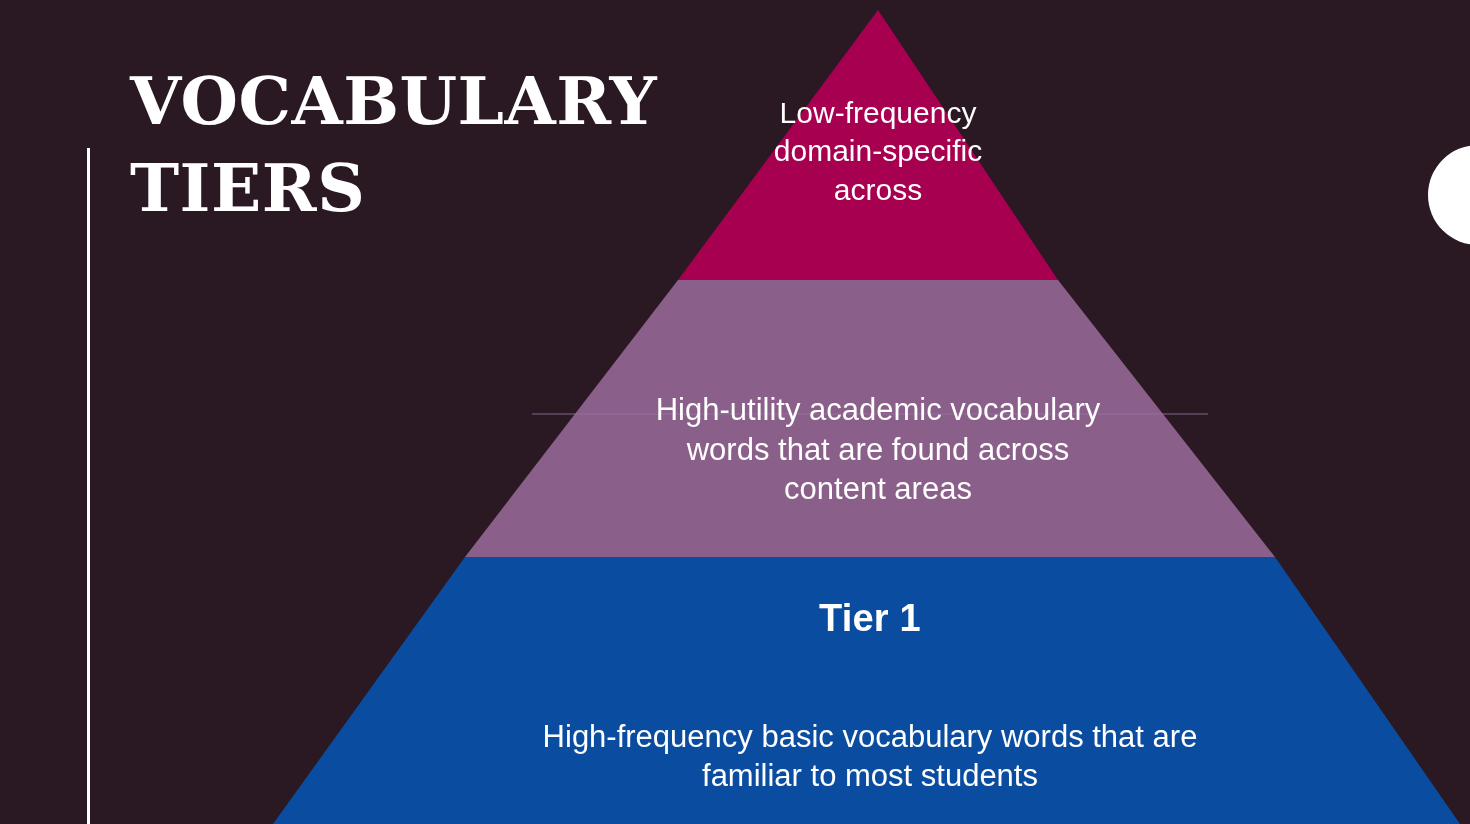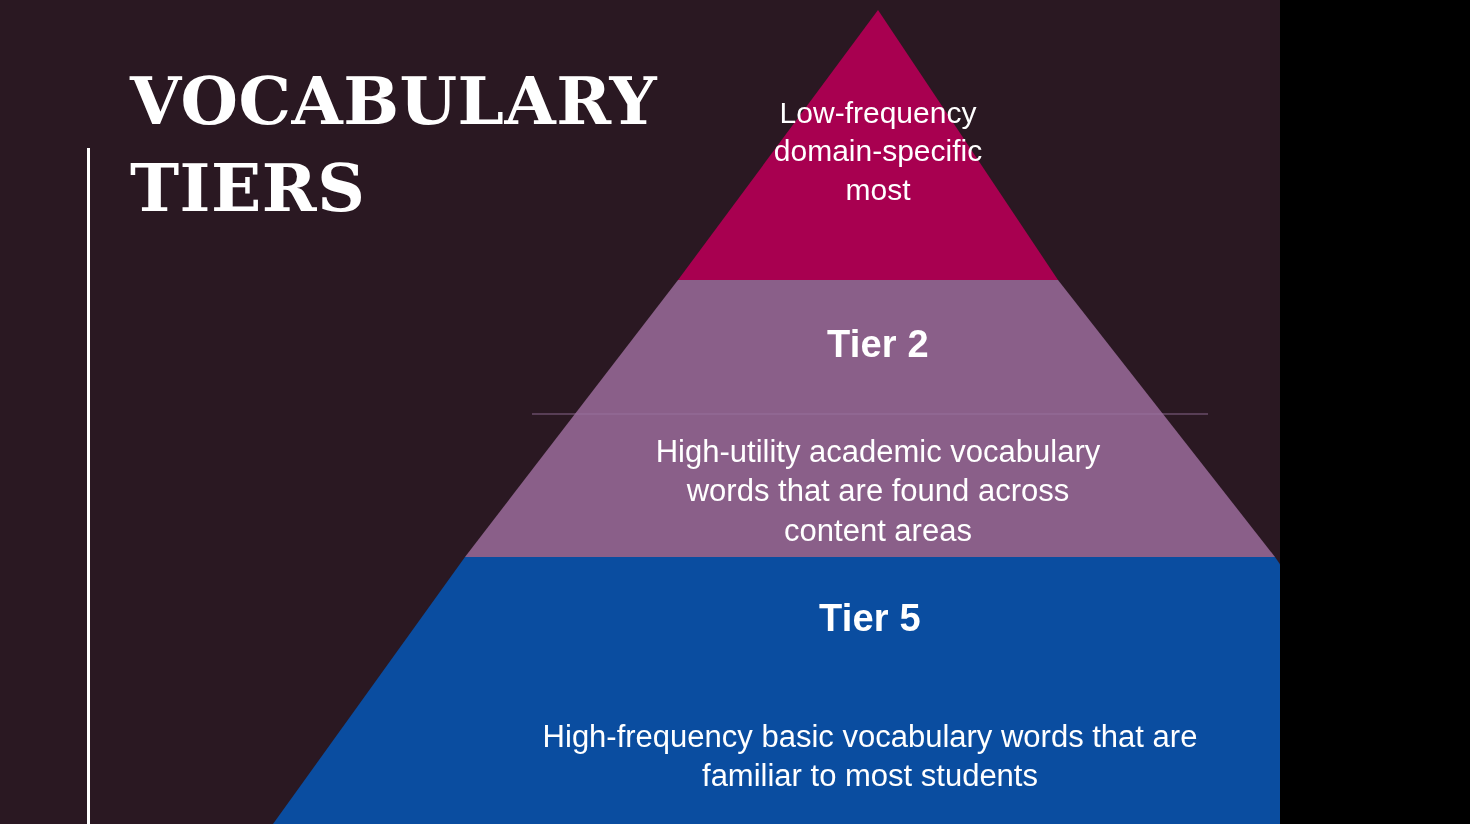--- a/index.html
+++ b/index.html
@@ -3,21 +3,21 @@
 <meta charset="utf-8">
 <title>Vocabulary Tiers</title>
 <style>
   html, body {
     margin: 0;
     padding: 0;
     background: #000;
   }
   #slide {
     position: relative;
-    width: 1280px;
+    width: 1470px;
     height: 824px;
     overflow: hidden;
     background: #2A1822;
     font-family: "Liberation Sans", sans-serif;
   }
 
   
   #left-rule {
     position: absolute;
     left: 87px;
@@ -114,29 +114,28 @@
     <polygon id="shape-tier2" points="678,280 1058,280 1275,557 465,557" fill="#8A5F89"></polygon>
 
     <line id="tier2-divider" x1="532" y1="414" x2="1208" y2="414" stroke="#9A74A0" stroke-width="1.5" opacity="0.55"></line>
 
     <polygon id="shape-tier3" points="878,10 1058,280 678,280" fill="#A80050"></polygon>
   </svg>
 
   <div id="tier3-block" class="tier-text">
     <div id="tier3-body" class="tier-body">Low-frequency
 domain-specific
-most</div>
+across</div>
   </div>
 
   <div id="tier2-block" class="tier-text">
-    <div id="tier2-head" class="tier-head">Tier 2</div>
     <div id="tier2-body" class="tier-body">High-utility academic vocabulary
 words that are found across
 content areas</div>
   </div>
 
   <div id="tier1-block" class="tier-text">
-    <div id="tier1-head" class="tier-head">Tier 5</div>
+    <div id="tier1-head" class="tier-head">Tier 1</div>
     <div id="tier1-body" class="tier-body">High-frequency basic vocabulary words that are
 familiar to most students</div>
   </div>
 
 </div>
 
 </body></html>

